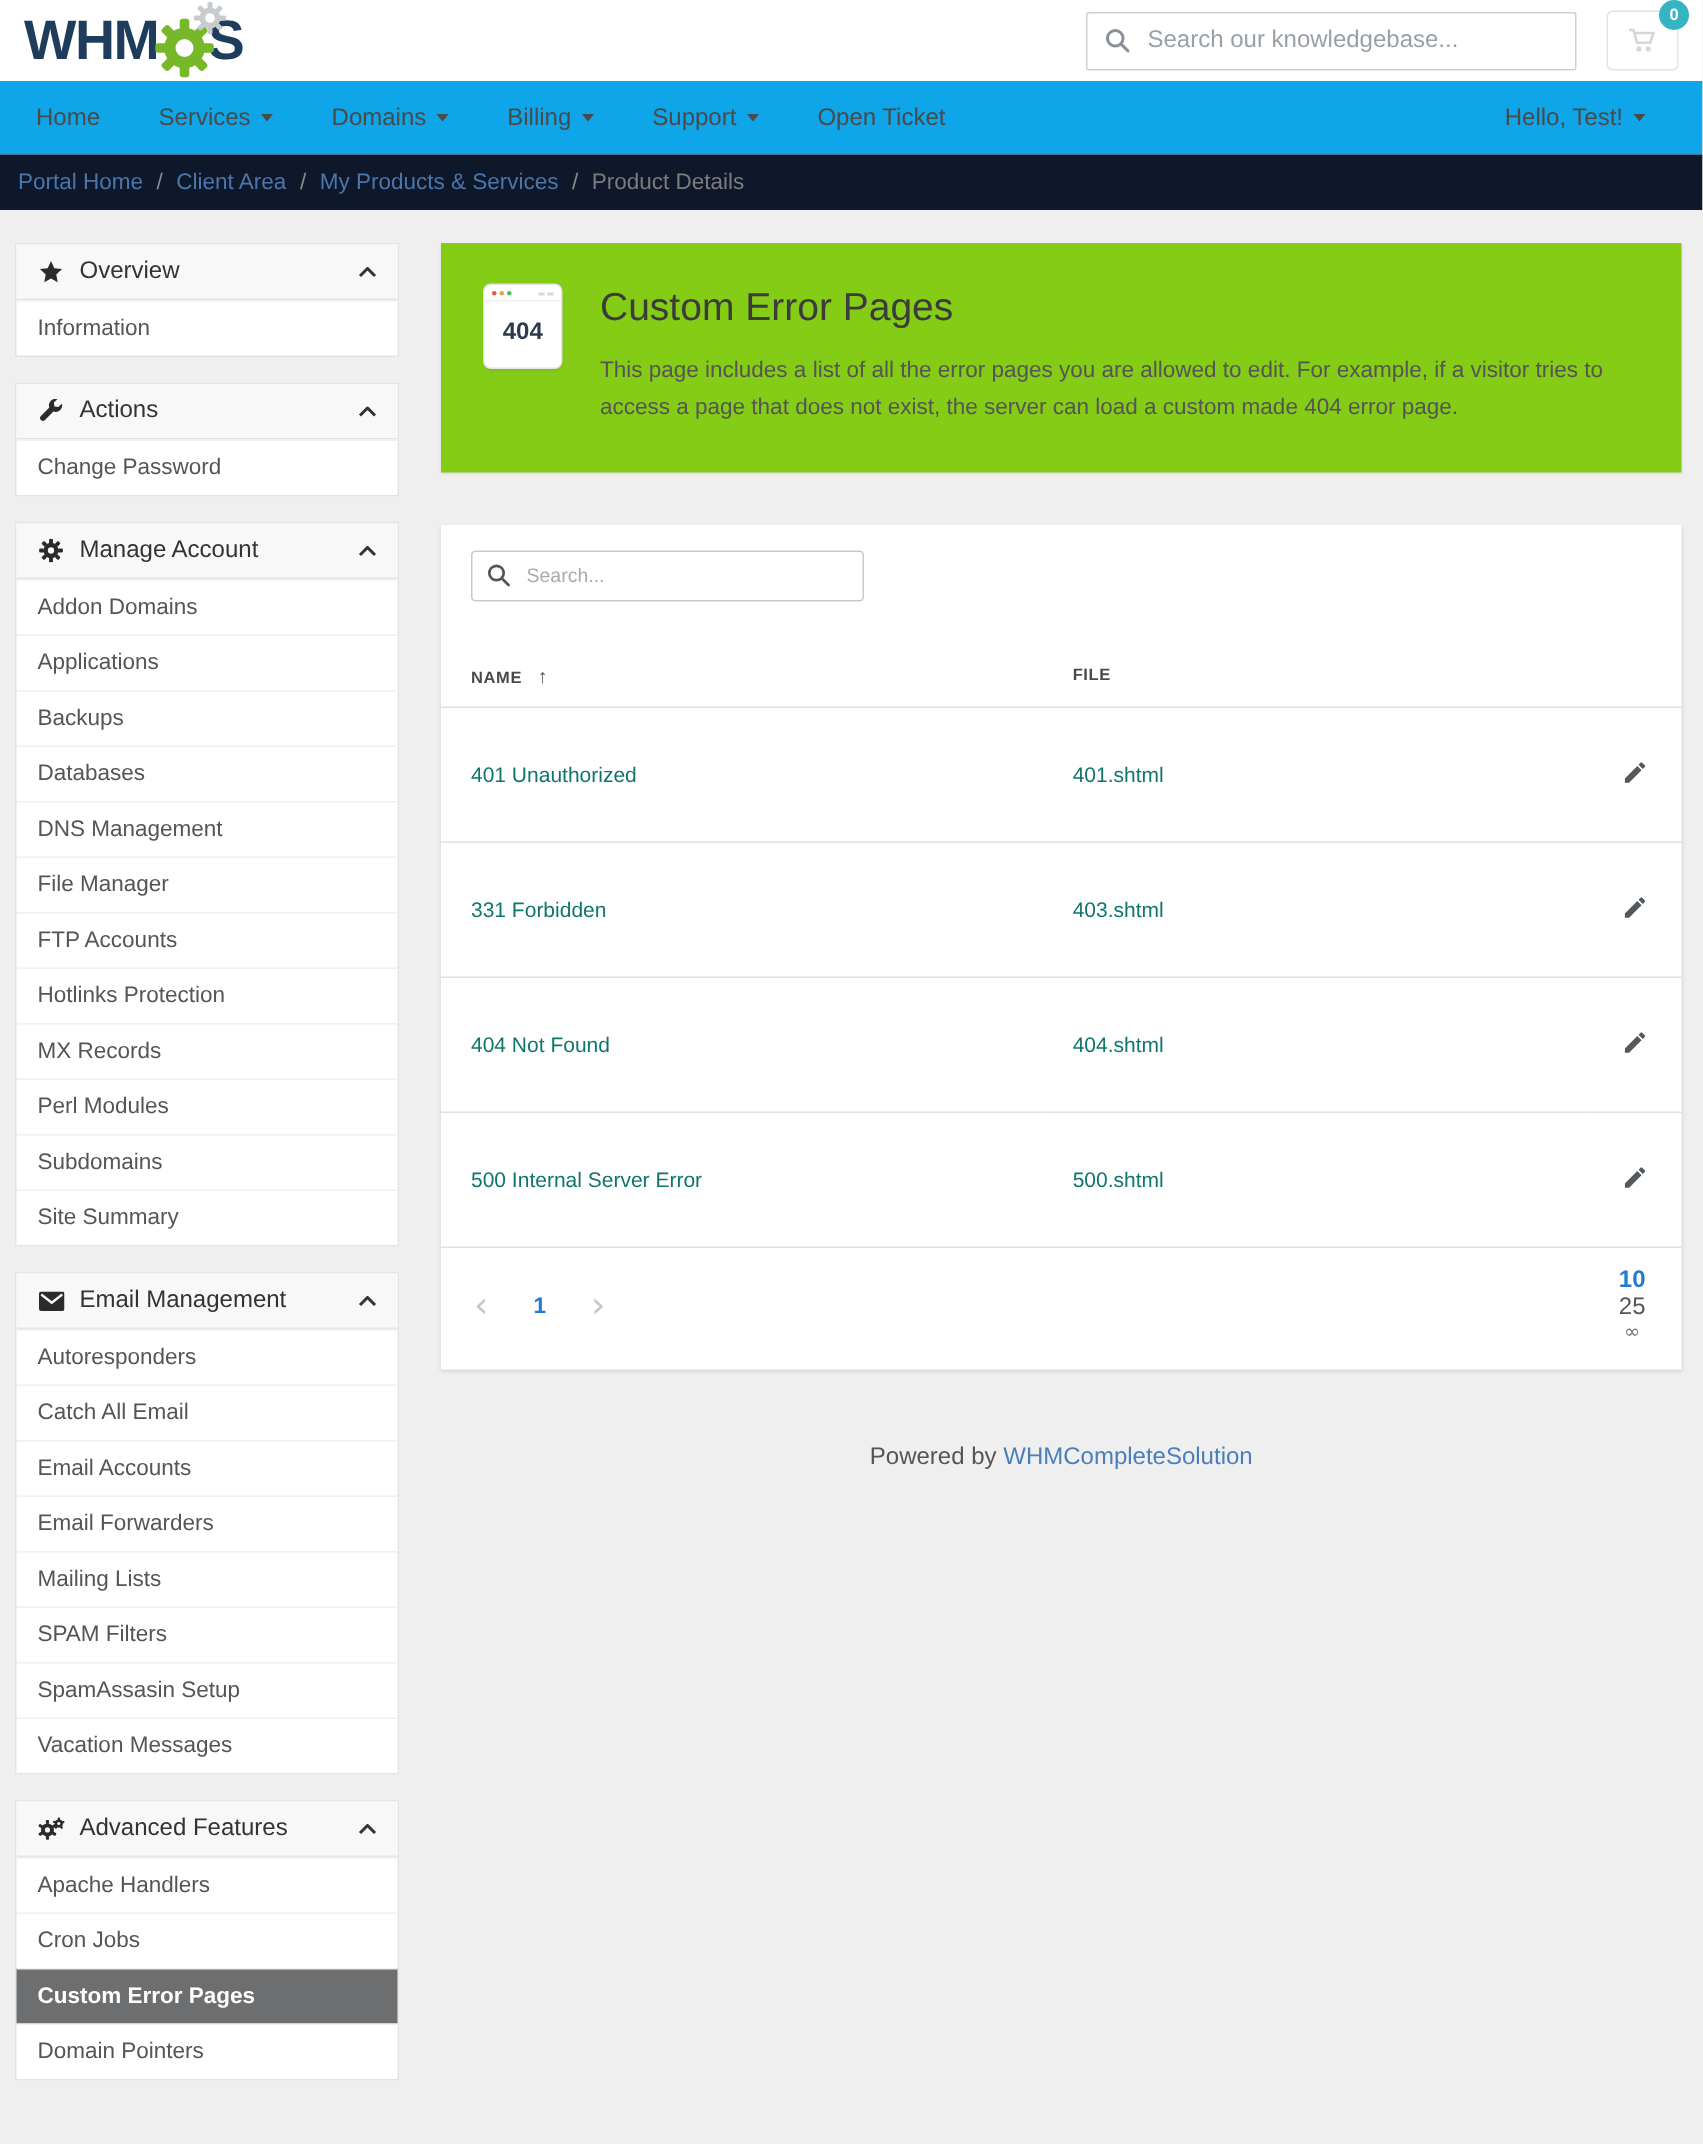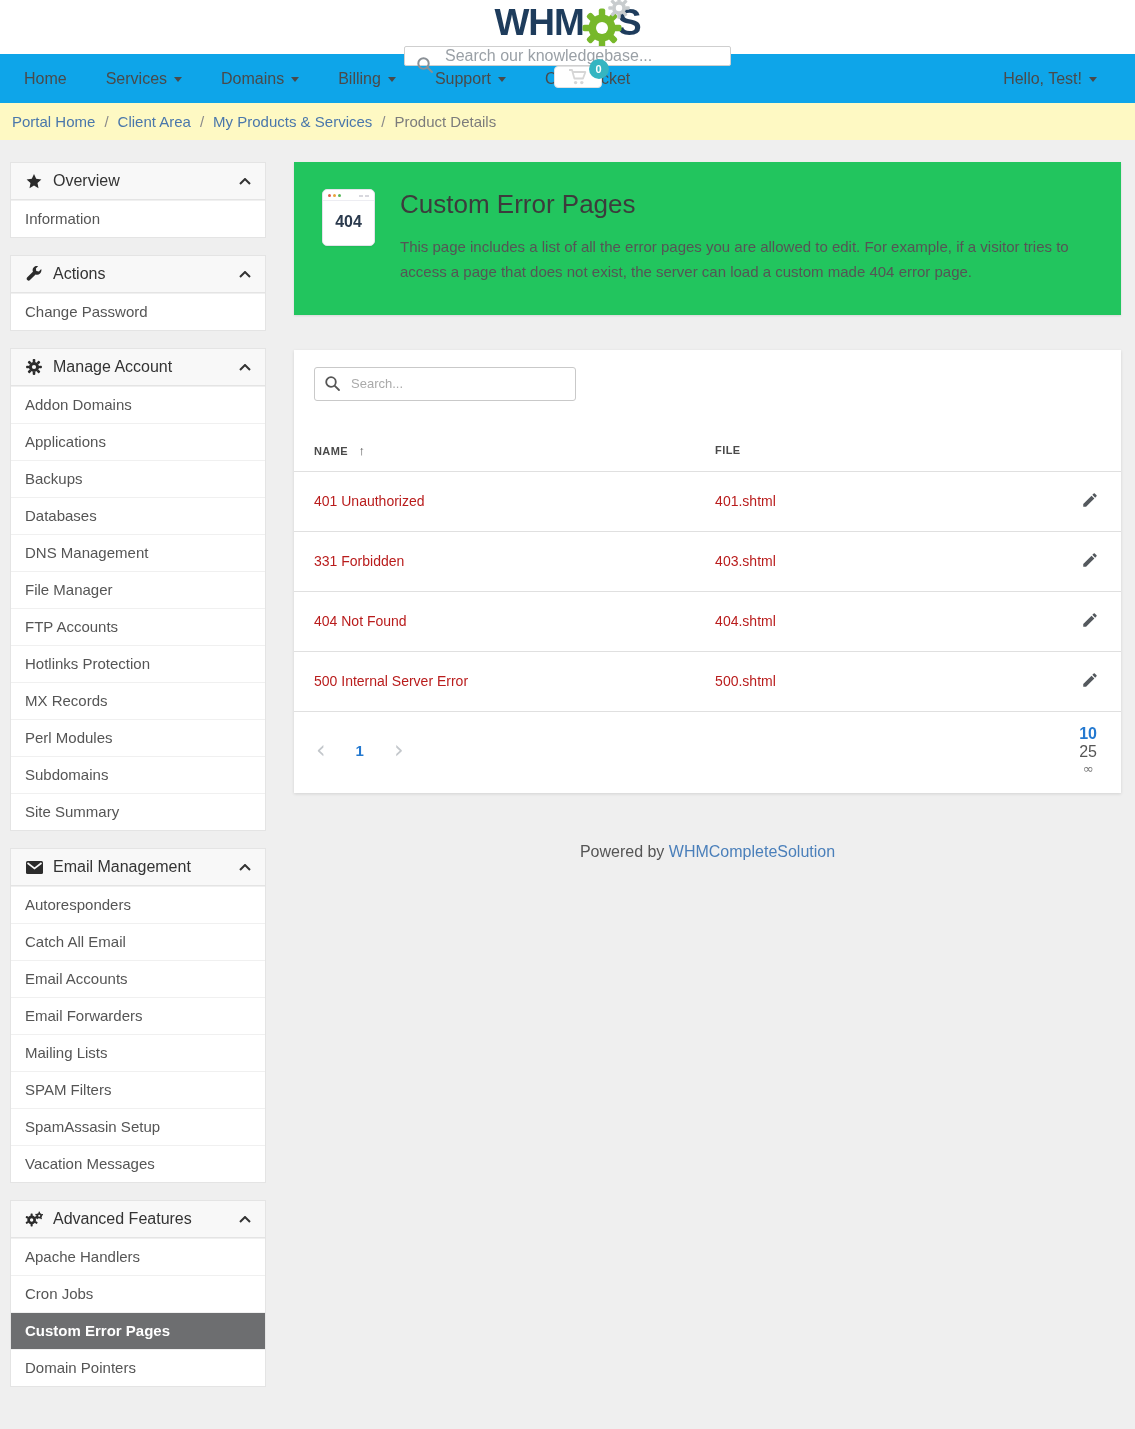--- a/index.html
+++ b/index.html
@@ -2,21 +2,21 @@
 <html><head>
 <meta charset="utf-8">
 <style>
   * { margin:0; padding:0; box-sizing:border-box; }
   html,body { width:1135px; height:1429px; overflow:hidden; }
   body {
     font-family:"Liberation Sans","DejaVu Sans",sans-serif;
     background:#efefef; color:#444;
   }
   
-  .topbar { height:54px; background:#fff; display:flex; align-items:center; padding:0 16px;flex-direction:column; }
+  .topbar { height:54px; background:#fff; display:flex; align-items:center; padding:0 16px; }
   .logo { display:flex; align-items:center; font-weight:bold; font-size:37px; color:#1e3c5c; letter-spacing:-1px; user-select:none; }
   .logo .gearwrap { position:relative; width:44px; height:46px; margin:0 -3px 0 -2px; }
   .logo .biggear { position:absolute; left:0; bottom:-2px; }
   .logo .smallgear { position:absolute; right:-4px; top:-3px; }
   .logo .s { margin-left:-6px; }
   .topbar-spacer { flex:1; }
   .kb-search { position:relative; width:327px; height:39px; }
   .kb-search input {
     width:100%; height:100%; border:1px solid #cfcfcf; border-radius:2px;
     padding:0 10px 0 40px; font-size:16px; color:#555; outline:none;
@@ -28,40 +28,40 @@
     border:1px solid #e2e2e2; border-radius:4px; cursor:pointer; display:flex; align-items:center; justify-content:center; }
   .cart-badge { position:absolute; top:-8px; right:-8px; width:20px; height:20px; border-radius:50%;
     background:#35b5c1; color:#fff; font-size:11px; font-weight:bold; line-height:20px; text-align:center; }
   
   .nav { height:49px; background:#0ea5e9; display:flex; align-items:center; padding:0 24px; font-size:16px; color:#4a4a4a; }
   .nav-item { margin-right:39px; cursor:pointer; white-space:nowrap; }
   .caret { width:0; height:0; border-left:4px solid transparent; border-right:4px solid transparent;
     border-top:5px solid currentColor; display:inline-block; margin-left:7px; vertical-align:2px; }
   .nav-user { margin-left:auto; margin-right:14px; cursor:pointer; }
   
-  .breadcrumb { height:37px; background:#fef9c3; display:flex; align-items:center; padding:0 12px; font-size:15px; color:#999; }
+  .breadcrumb { height:37px; background:#0f172a; display:flex; align-items:center; padding:0 12px; font-size:15px; color:#999; }
   .breadcrumb a { color:#4a77ab; text-decoration:none; cursor:pointer; }
   .breadcrumb .sep { margin:0 9px; color:#8a8a8a; }
   .breadcrumb .current { color:#7c7c7c; }
   
   .content { display:flex; align-items:flex-start; padding:22px 14px 0 10px; }
   .sidebar { width:256px; flex:none; }
   .main { flex:1; margin-left:28px; }
   
   .panel { background:#fff; border:1px solid #e4e4e4; margin-bottom:17px; }
   .panel-head { background:#f8f8f8; border-bottom:1px solid #e4e4e4; padding:9px 14px;
     display:flex; align-items:center; cursor:pointer; }
   .panel-head .picon { width:18px; margin-right:10px; display:flex; justify-content:center; color:#2b2b2b; }
   .panel-title { font-size:16px; color:#333; }
   .panel-head .chev { margin-left:auto; }
   .panel-item { padding:9px 14px 10px; font-size:15px; color:#555; border-top:1px solid #f0f0f0; cursor:pointer; }
   .panel-item:first-child { border-top:none; }
   .panel-item.active { background:#6d6e70; color:#fff; font-weight:bold; }
   
-  .page-card { background:#22c55e; box-shadow:0 1px 2px rgba(0,0,0,.1); padding:25px 28px 30px; display:flex; }
+  .page-card { background:#84cc16; box-shadow:0 1px 2px rgba(0,0,0,.1); padding:25px 28px 30px; display:flex; }
   .err-icon { width:53px; height:57px; background:#fff; border:1px solid #e3e3ea; border-radius:5px;
     box-shadow:0 1px 2px rgba(0,0,0,.06); flex:none; margin-top:2px; }
   .err-icon .bar { height:11px; border-bottom:1px solid #ededf2; position:relative; }
   .err-icon .dot { position:absolute; top:4px; width:3px; height:3px; border-radius:50%; }
   .err-icon .d1 { left:5px;  background:#e05d4f; }
   .err-icon .d2 { left:10px; background:#e8a33d; }
   .err-icon .d3 { left:15px; background:#57b85a; }
   .err-icon .line { position:absolute; top:5px; height:1.5px; background:#d8d8de; }
   .err-icon .l1 { right:11px; width:4px; }
   .err-icon .l2 { right:5px;  width:4px; }
@@ -75,21 +75,21 @@
   .tbl-search input { width:100%; height:100%; border:1px solid #c9c9c9; border-radius:3px;
     padding:0 8px 0 36px; font-size:13px; color:#555; outline:none; font-family:inherit; }
   .tbl-search input::placeholder { color:#aaa; }
   .tbl-search .mag { position:absolute; left:10px; top:8px; }
   table.data { width:100%; border-collapse:collapse; margin-top:28px; }
   table.data th { text-align:left; font-size:11px; letter-spacing:.4px; color:#4a4a4a;
     padding:14px 20px 13px; border-bottom:1px solid #e0e0e0; cursor:pointer; font-weight:bold; }
   table.data th.col-name { width:48.5%; }
   table.data th.col-actions { width:64px; }
   .sort-arrow { font-size:13px; font-weight:normal; color:#555; margin-left:7px; }
-  table.data td { padding:17px 20px; font-size:14px; color:#b91c1c; border-bottom:1px solid #e0e0e0; }
+  table.data td { padding:32px 20px; font-size:14px; color:#0f766e; border-bottom:1px solid #e0e0e0; }
   td.cell-edit { text-align:right; padding-right:24px; }
   .edit-btn { background:none; border:none; cursor:pointer; padding:2px; }
   
   .pager { display:flex; align-items:center; padding:13px 24px 17px 22px; font-size:15px; }
   .pg-arrow { font-size:24px; color:#c3c7cb; line-height:1; cursor:pointer; font-family:"DejaVu Sans",sans-serif; }
   .pg-num { color:#2479d0; margin:0 30px; cursor:pointer; font-weight:bold; font-size:15px; }
   .pg-sizes { margin-left:auto; display:flex; align-items:center;flex-direction:column; }
   .pg-size { margin-left:30px; cursor:pointer; color:#555; font-size:16px; }
   .pg-size.active { color:#2479d0; font-weight:bold; }
   .pg-size.inf { font-size:13px; color:#777; font-family:"DejaVu Sans",sans-serif; }

